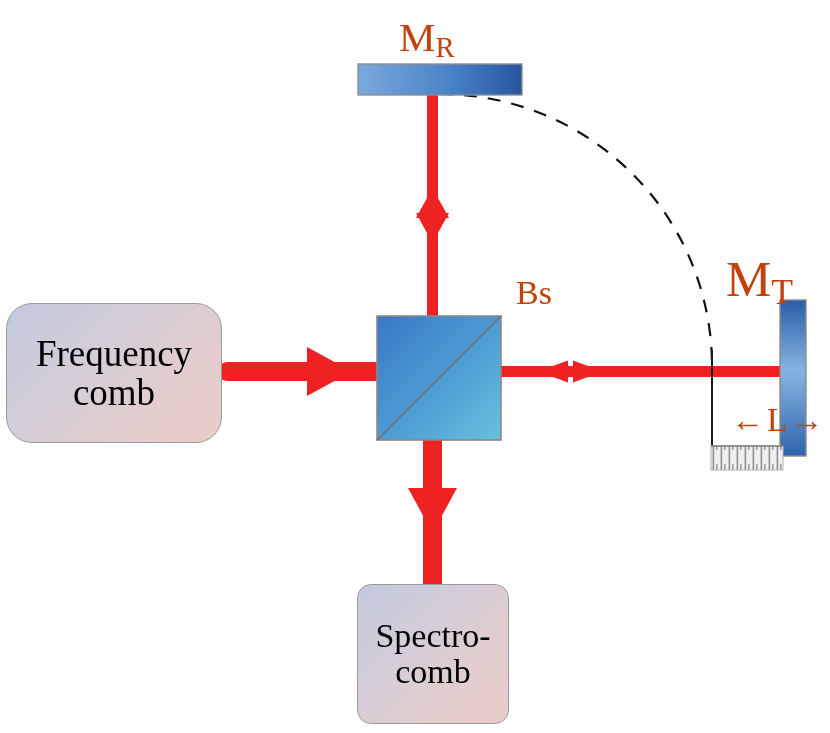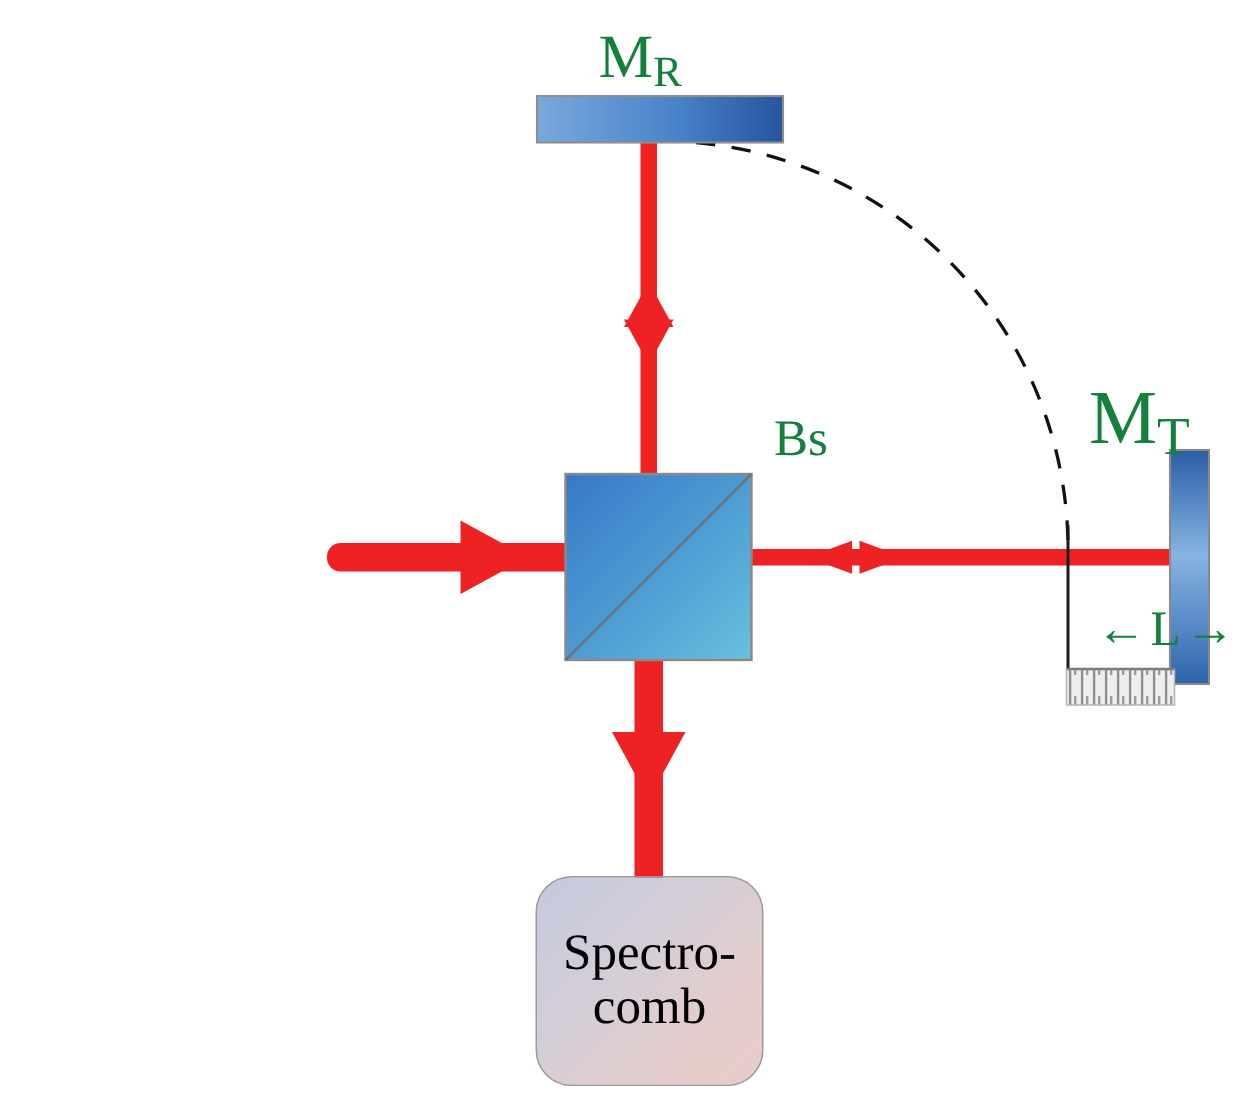--- a/index.html
+++ b/index.html
@@ -47,27 +47,27 @@
     width: 216px;
     height: 140px;
     font-size: 37px;
   }
   #spectrometer-box {
     left: 357px;
     top: 584px;
     width: 152px;
     height: 140px;
     font-size: 34px;
-    border-radius: 24px;
+    border-radius: 14px;
   }
   .device-line { display: block; }
   
   .label {
     position: absolute;
-    color: #15803d;
+    color: #c2410c;
     white-space: nowrap;
   }
   #label-mr {
     left: 399px;
     top: 13px;
     font-size: 41px;
   }
   #label-mt {
     left: 726px;
     top: 250px;
@@ -157,20 +157,24 @@
     <g>
 
       <line x1="712" y1="350" x2="712" y2="470" stroke="#1a1a1a" stroke-width="2"></line>
 
       <rect x="711" y="446" width="72" height="24" fill="url(#hatchPat)" stroke="#b4b4b4" stroke-width="1"></rect>
       <line x1="711" y1="446" x2="783" y2="446" stroke="#7d7d7d" stroke-width="1.6"></line>
     </g>
 
   </svg>
 
+  <div class="device-box" id="frequency-comb-box">
+    <span class="device-line">Frequency</span>
+    <span class="device-line">comb</span>
+  </div>
 
   <div class="device-box" id="spectrometer-box">
     <span class="device-line">Spectro-</span>
     <span class="device-line">comb</span>
   </div>
 
   <div class="label" id="label-mr">
     <span>M</span><span class="sub">R</span>
   </div>
 

